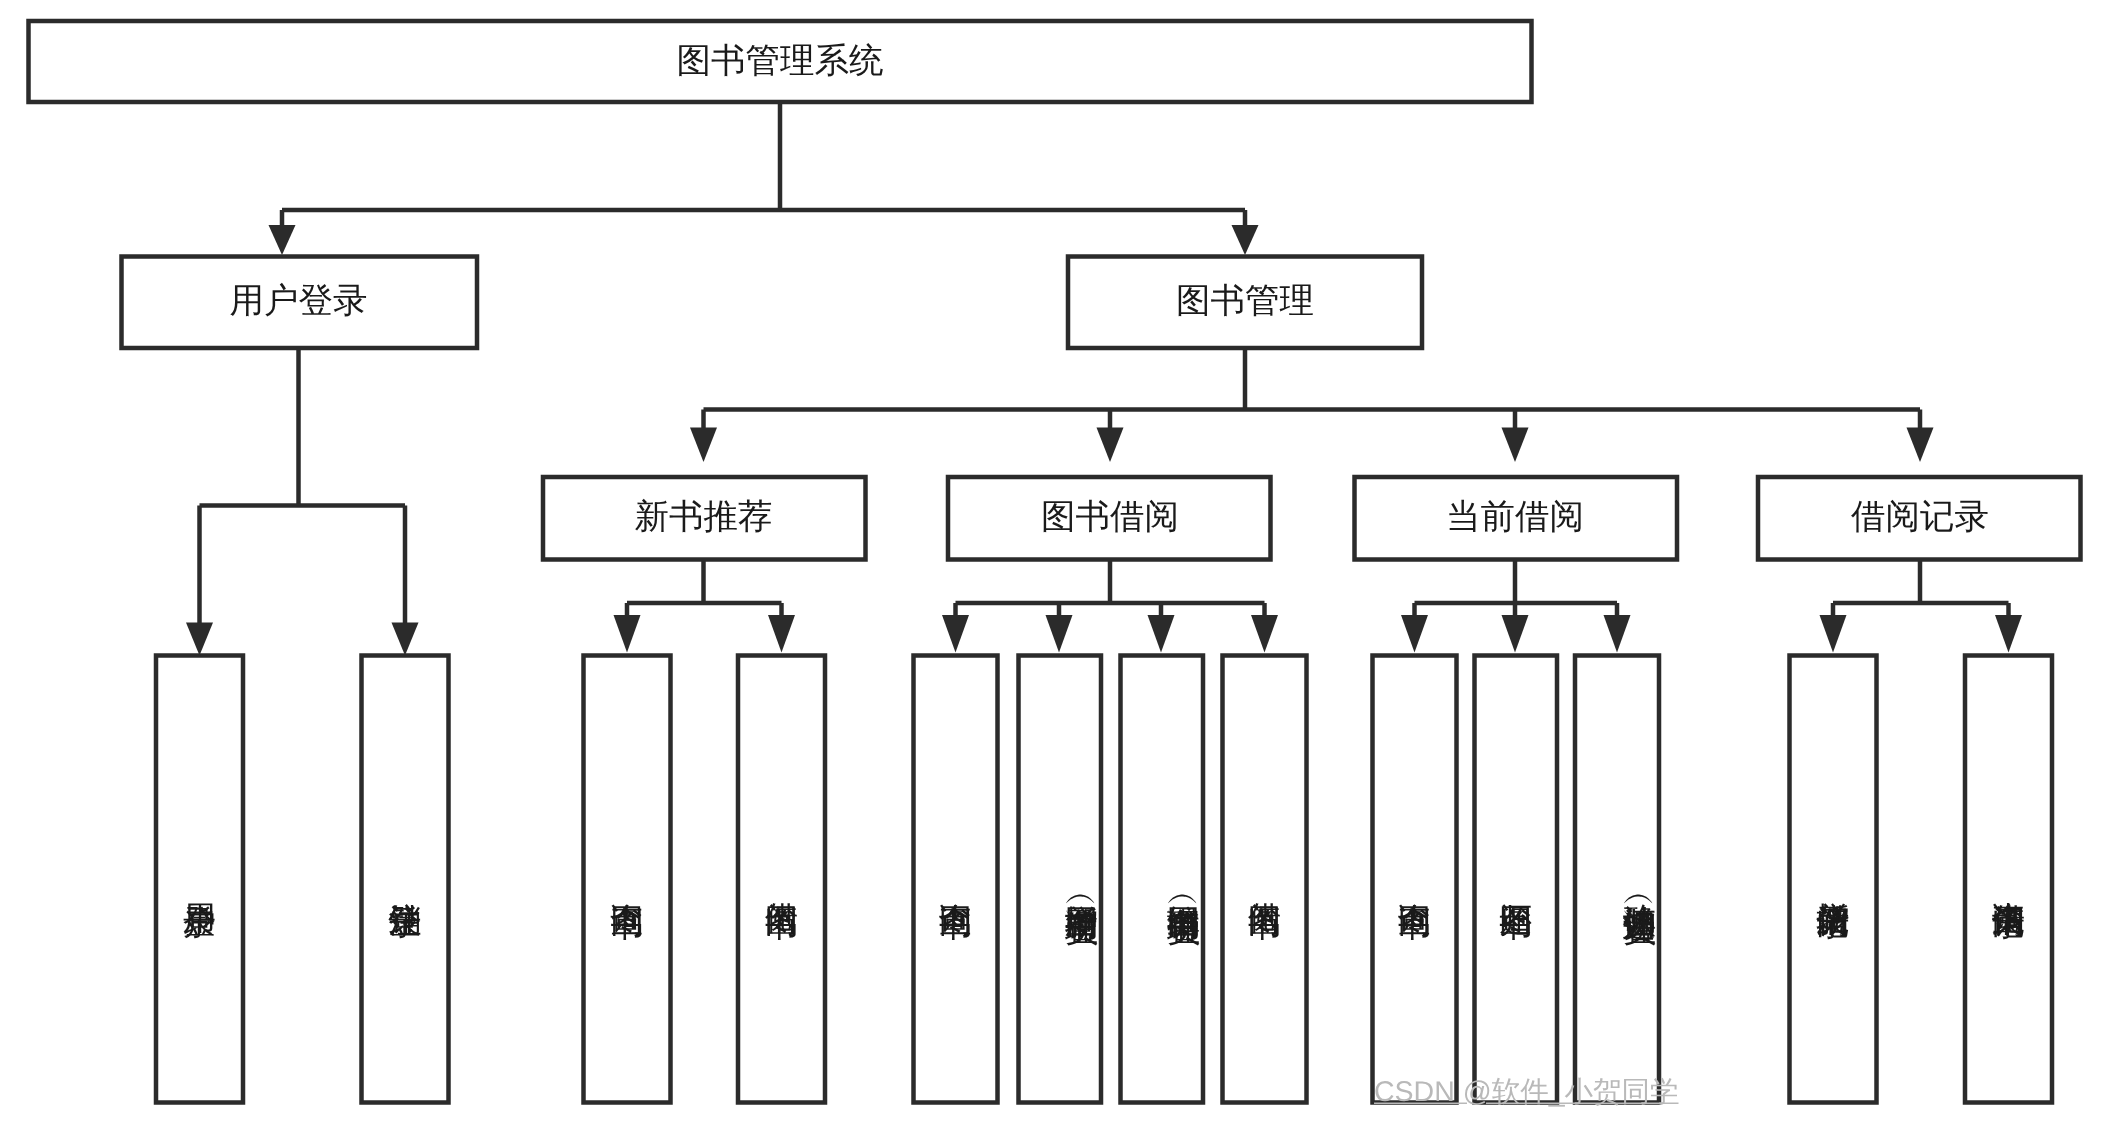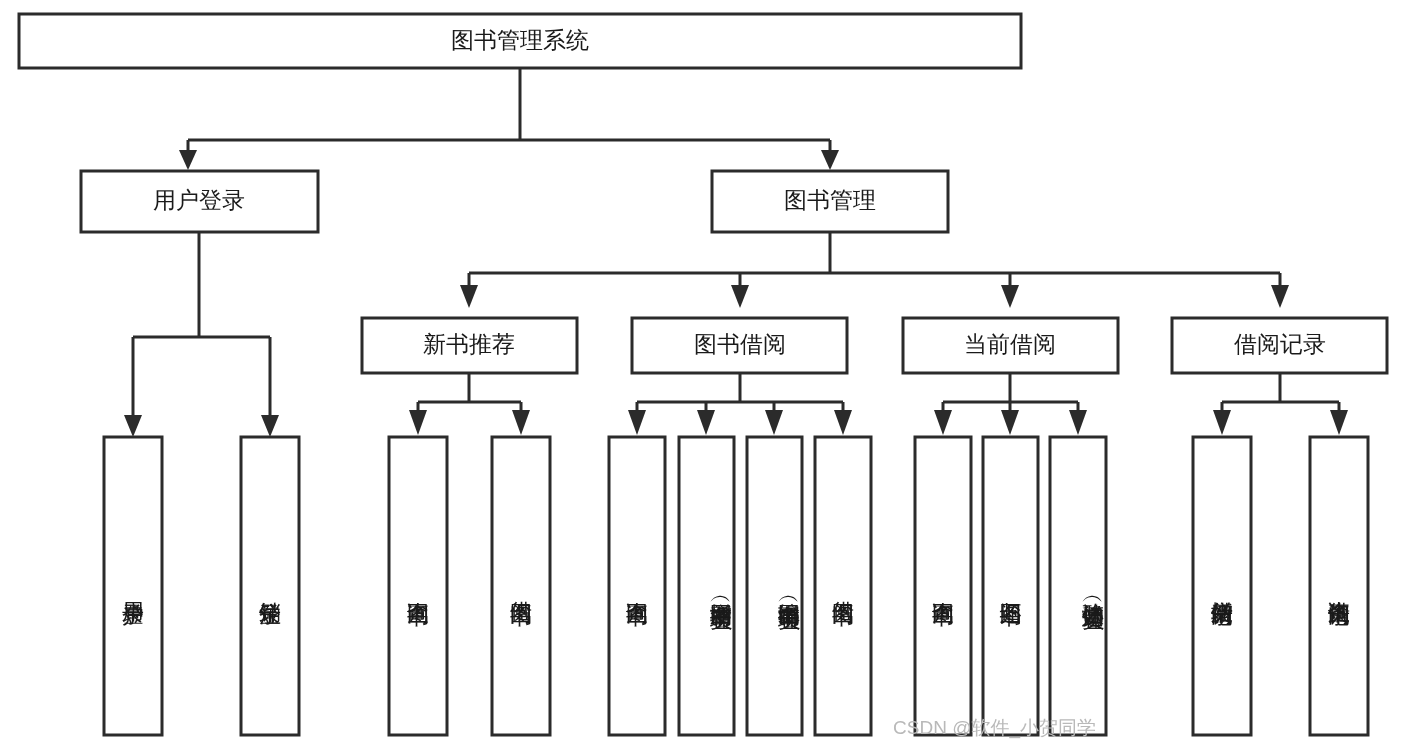--- a/index.html
+++ b/index.html
@@ -68,27 +68,28 @@
     display: flex;
     align-items: flex-start;
     justify-content: center;
     pointer-events: none;
   }
   .node-label-v.centered {
     align-items: center;
   }
   .watermark {
     position: absolute;
-    right: 23px;
+    right: 0;
     bottom: 6px;
     font-family: "Liberation Sans", "DejaVu Sans", sans-serif;
     font-size: 19px;
     color: #b9b9b9;
     white-space: nowrap;
     user-select: none;
+    text-decoration: underline;
   }
 </style>
 </head>
 <body>
 
 <div id="diagram-root">
 
   <svg id="diagram-svg" viewBox="0 0 1405 747">
 
     <g>

